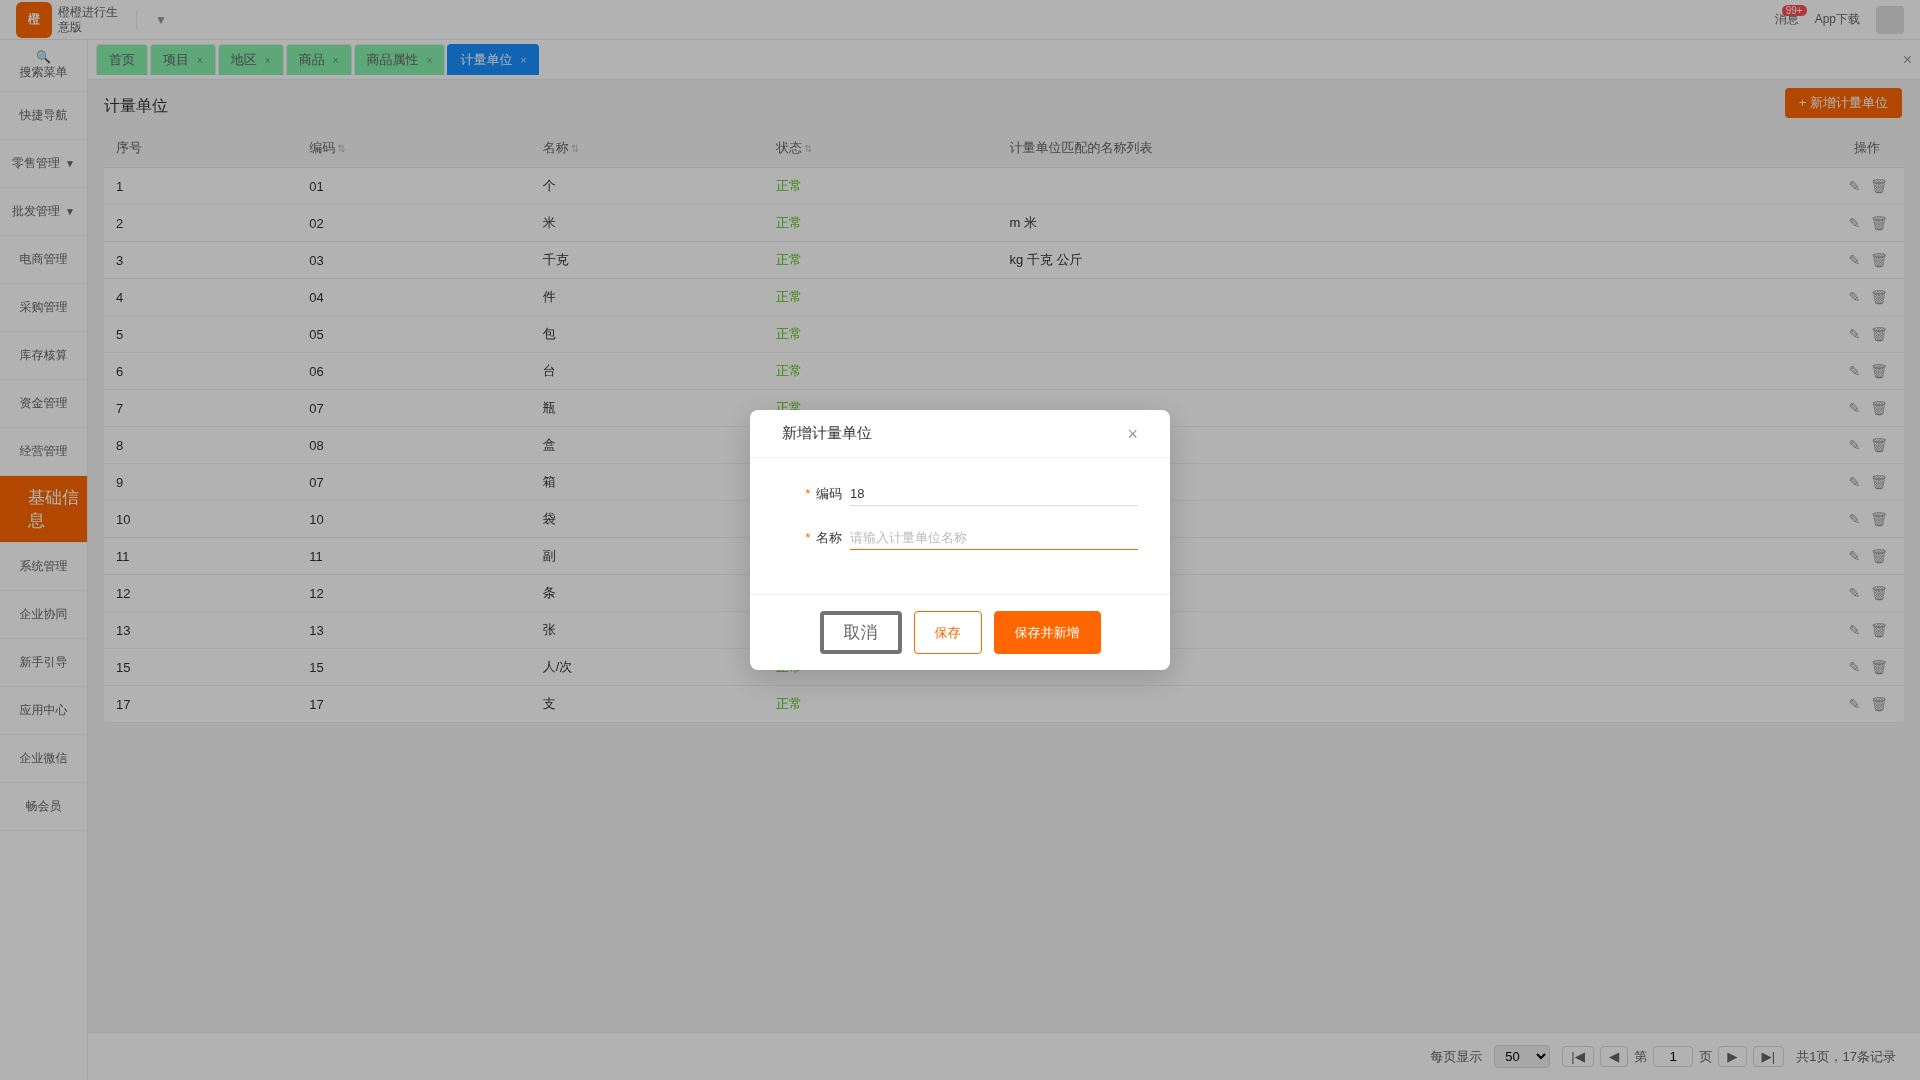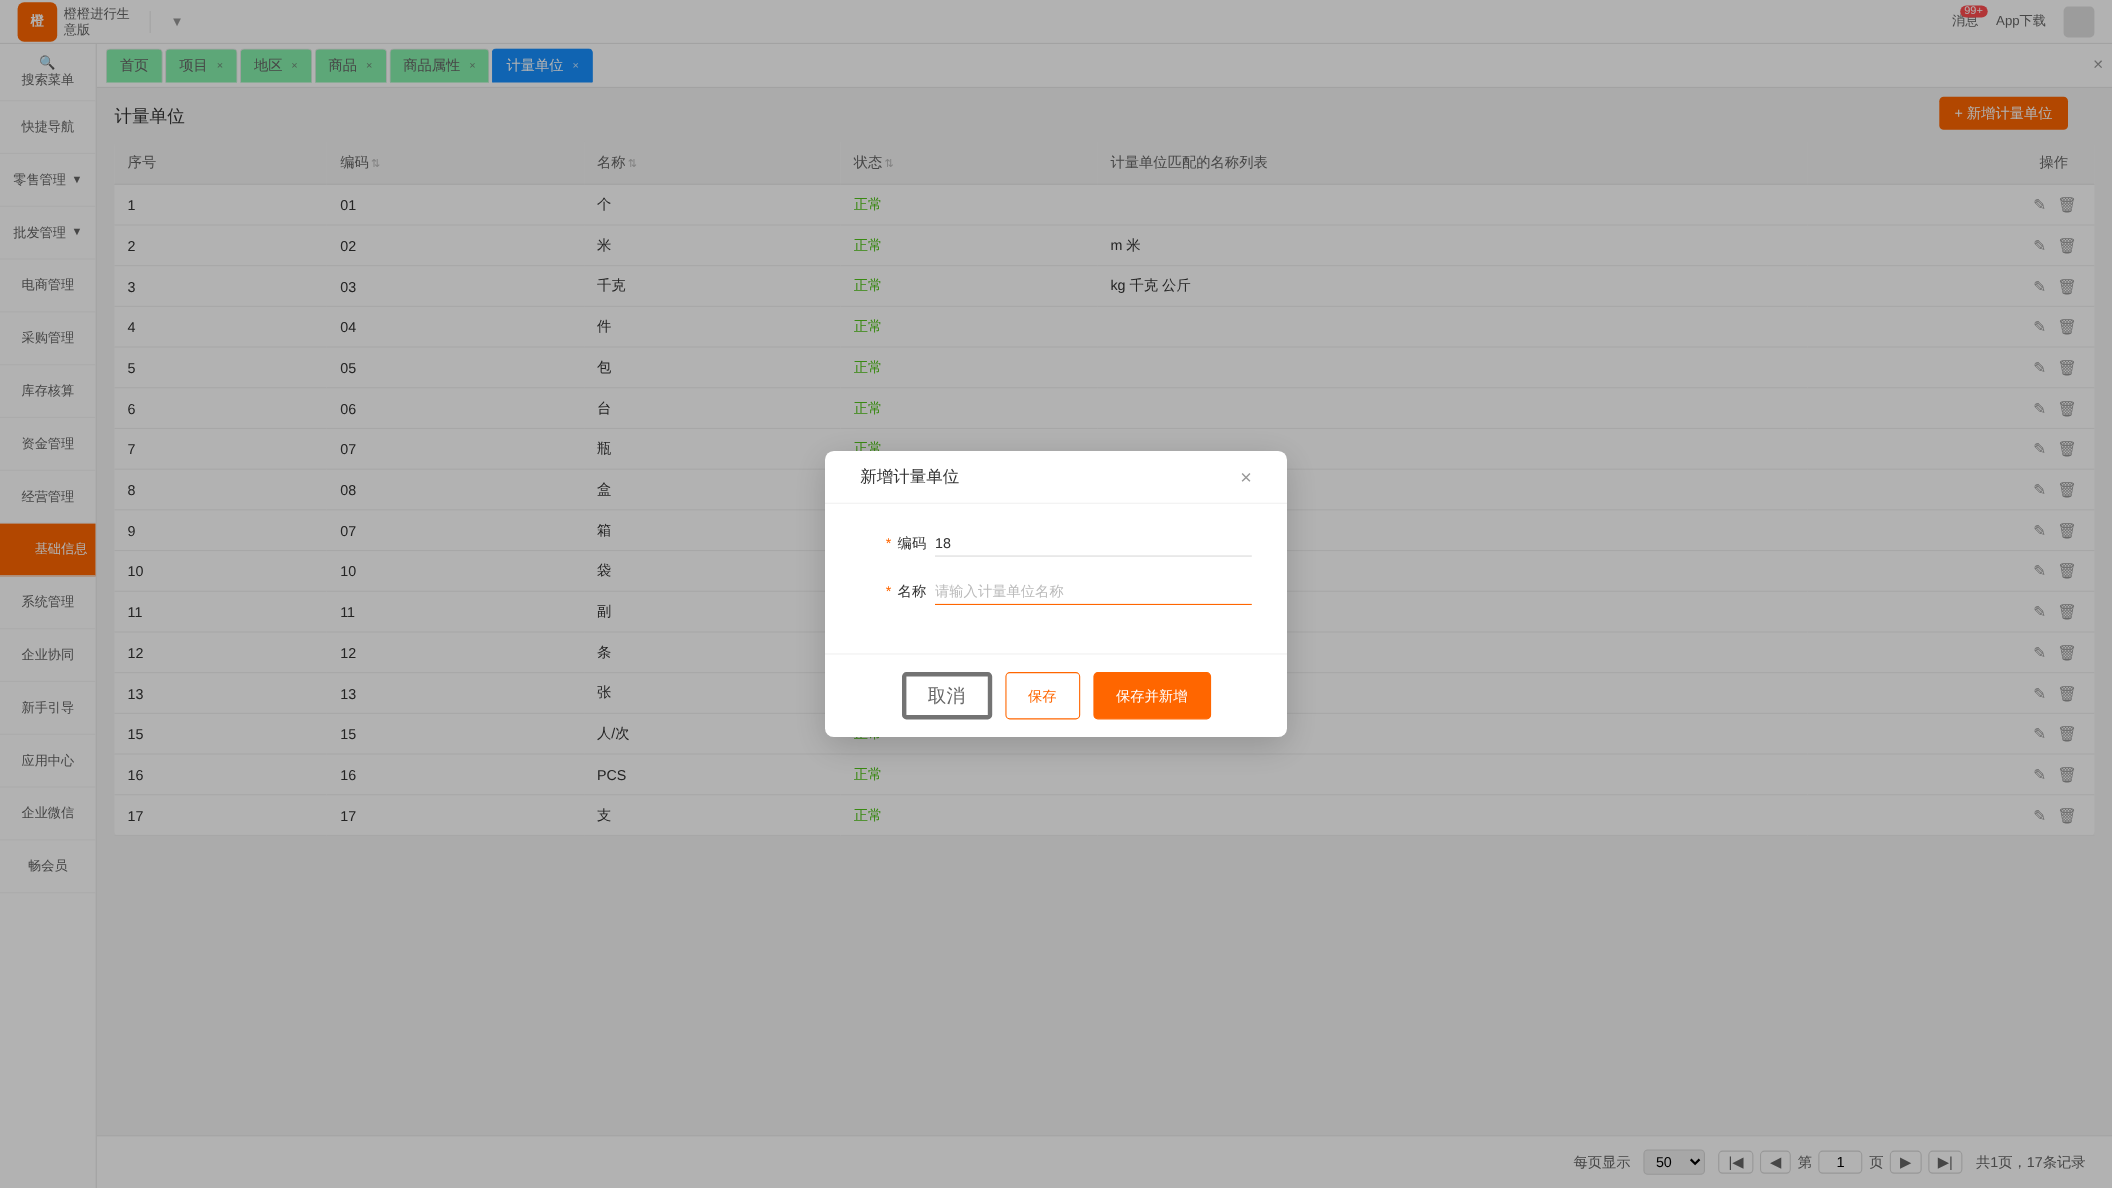--- a/index.html
+++ b/index.html
@@ -23,21 +23,21 @@
 
     
     .tab-bar { position: fixed; top: 40px; left: 88px; right: 0; height: 40px; background: #fff; border-bottom: 1px solid #e8e8e8; display: flex; align-items: center; padding: 0 8px; z-index: 50; gap: 2px; }
     .tab { display: flex; align-items: center; gap: 4px; padding: 6px 12px; border-radius: 4px 4px 0 0; font-size: 13px; cursor: pointer; color: #666; background: #86efac; border: 1px solid #e8e8e8; border-bottom: none; }
     .tab.active { background: #1890ff; color: #fff; border-color: #1890ff; }
     .tab .tab-close { margin-left: 4px; font-size: 10px; opacity: 0.7; }
 
     
     .main { position: fixed; top: 80px; left: 88px; right: 0; bottom: 0; background: #f5f5f5; overflow: auto; padding: 16px; }
     .page-title { font-size: 16px; font-weight: 500; margin-bottom: 12px; color: #333; }
-    .add-btn { position: fixed; top: 88px; right: 40px; background: #f60; color: #fff; border: none; padding: 6px 14px; border-radius: 4px; cursor: pointer; font-size: 13px; z-index: 40; }
+    .add-btn { position: fixed; top: 88px; right: 18px; background: #f60; color: #fff; border: none; padding: 6px 14px; border-radius: 4px; cursor: pointer; font-size: 13px; z-index: 40; }
 
     
     .table-wrap { background: #fff; border-radius: 4px; }
     table { width: 100%; border-collapse: collapse; }
     thead tr { background: #f5f5f5; }
     thead th { padding: 10px 12px; text-align: left; font-size: 13px; color: #666; font-weight: normal; border-bottom: 1px solid #e8e8e8; white-space: nowrap; }
     tbody tr { border-bottom: 1px solid #f0f0f0; }
     tbody td { padding: 9px 12px; font-size: 13px; color: #333; }
     .status-normal { color: #52c41a; }
     .action-cell { display: flex; gap: 10px; align-items: center; }
@@ -118,21 +118,21 @@
   </div>
   <div class="sidebar-item" style="font-size:12px;">
     <span>库存核算</span>
   </div>
   <div class="sidebar-item" style="font-size:12px;">
     <span>资金管理</span>
   </div>
   <div class="sidebar-item" style="font-size:12px;">
     <span>经营管理</span>
   </div>
-  <div class="sidebar-item active" style="font-size:12px;padding-left:28px;">
+  <div class="sidebar-item active" style="font-size:17px;padding-left:28px;">
     <span>基础信息</span>
   </div>
   <div class="sidebar-item" style="font-size:12px;">
     <span>系统管理</span>
   </div>
   <div class="sidebar-item" style="font-size:12px;">
     <span>企业协同</span>
   </div>
   <div class="sidebar-item" style="font-size:12px;">
     <span>新手引导</span>
@@ -360,33 +360,20 @@
       <span class="action-cell" style="justify-content:flex-end;">
         <span class="action-icon" title="编辑">✎</span>
         <span class="action-icon" title="删除">🗑</span>
       </span>
     </td>
   </tr>
           <tr>
     <td>15</td>
     <td>15</td>
     <td>人/次</td>
-    <td class="status-normal">正常</td>
-    <td></td>
-    <td style="text-align:right;padding-right:16px;">
-      <span class="action-cell" style="justify-content:flex-end;">
-        <span class="action-icon" title="编辑">✎</span>
-        <span class="action-icon" title="删除">🗑</span>
-      </span>
-    </td>
-  </tr>
-          <tr>
-    <td>16</td>
-    <td>16</td>
-    <td>PCS</td>
     <td class="status-normal">正常</td>
     <td></td>
     <td style="text-align:right;padding-right:16px;">
       <span class="action-cell" style="justify-content:flex-end;">
         <span class="action-icon" title="编辑">✎</span>
         <span class="action-icon" title="删除">🗑</span>
       </span>
     </td>
   </tr>
           <tr>

